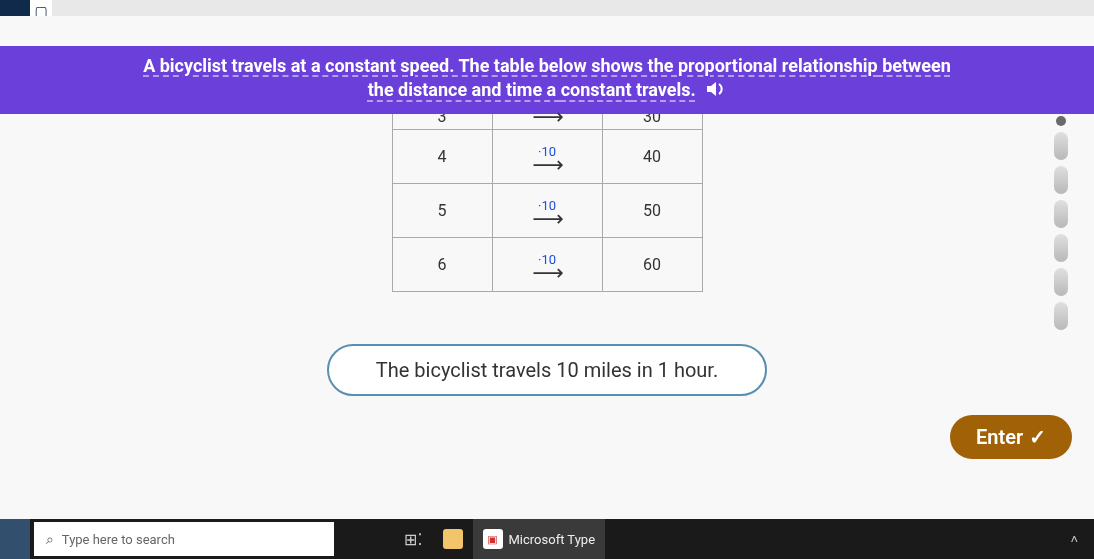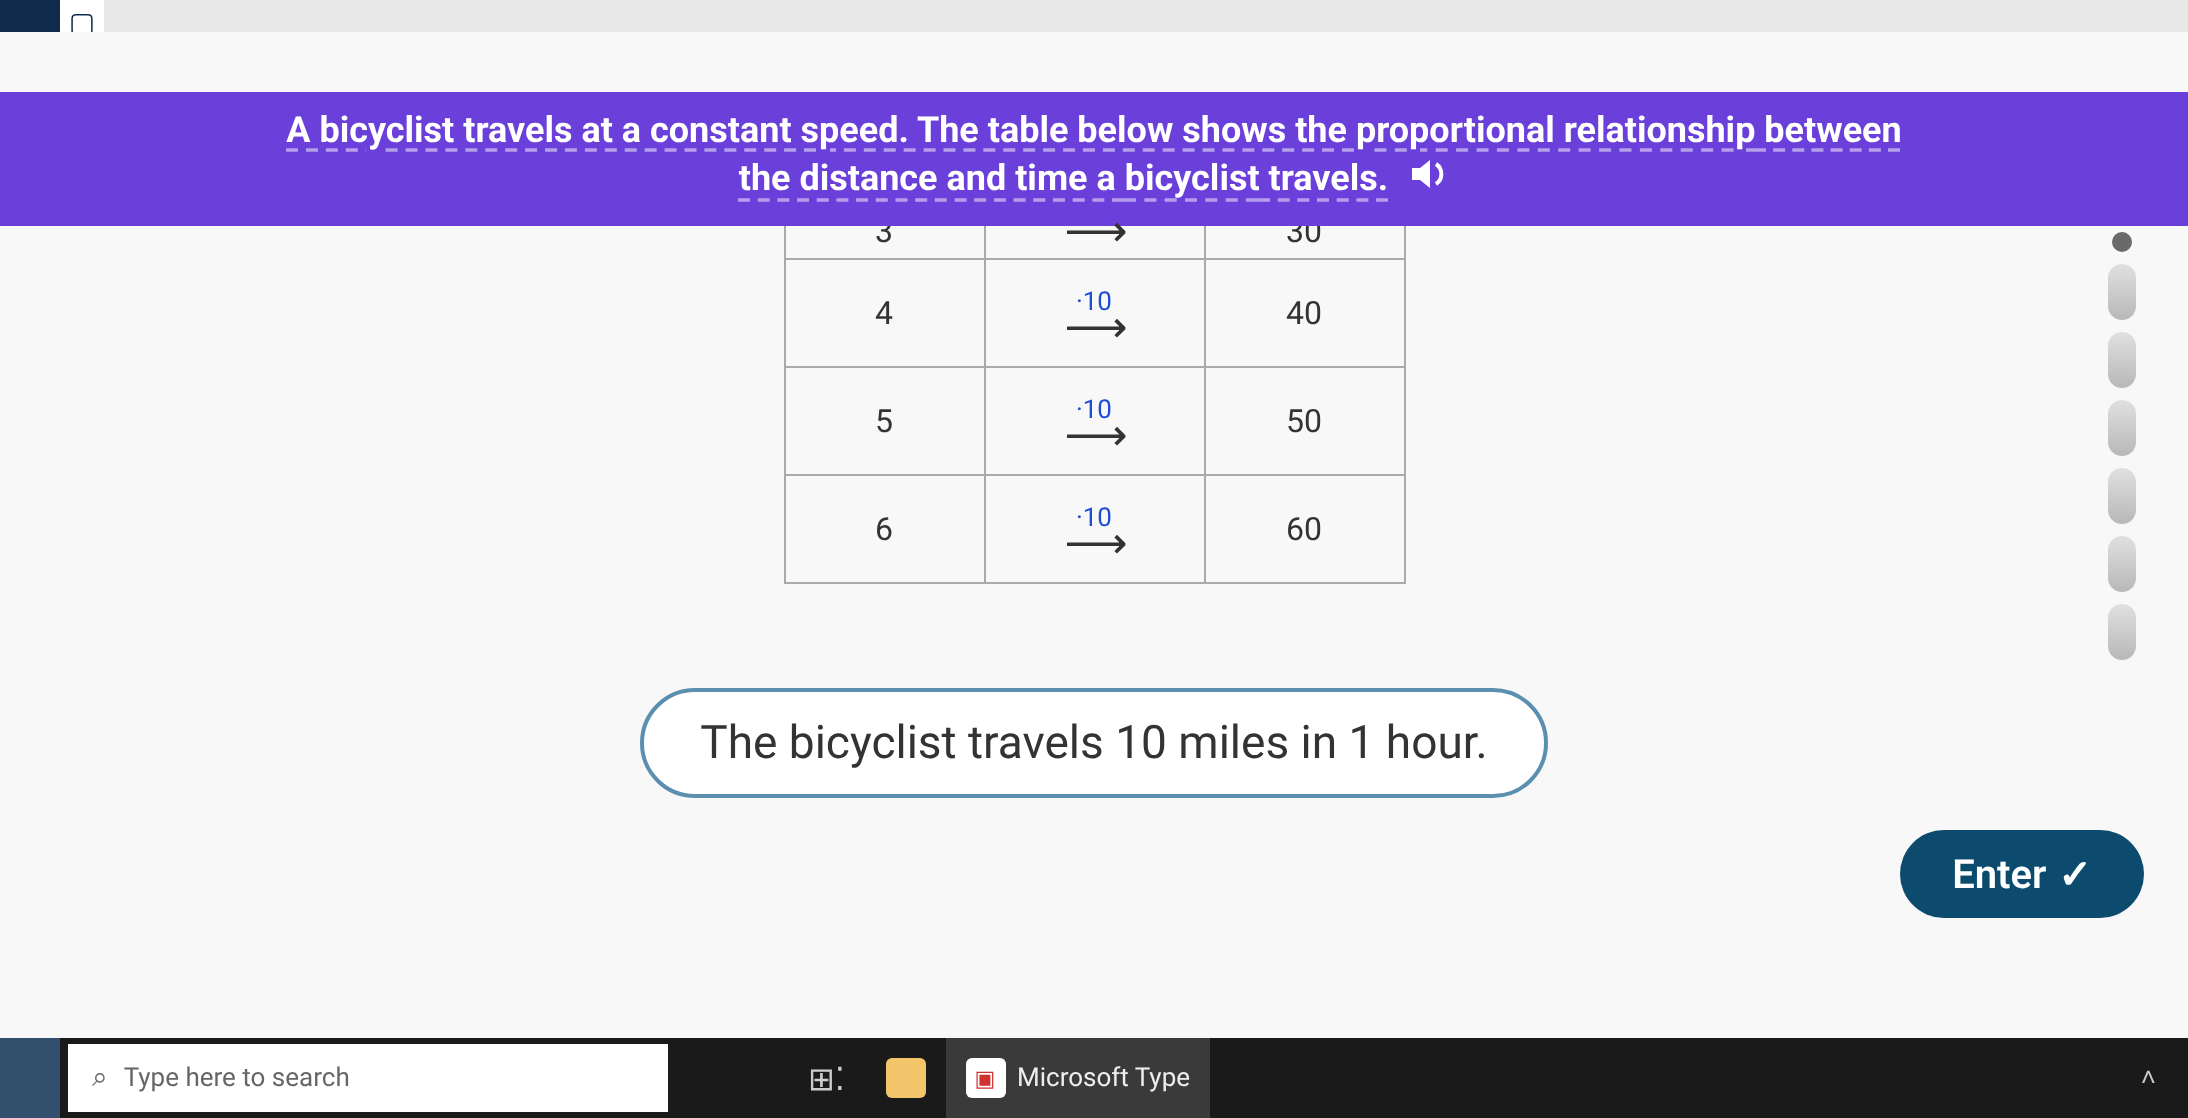--- a/index.html
+++ b/index.html
@@ -84,32 +84,32 @@
     margin-top: 52px;
     display: flex;
     flex-direction: column;
     gap: 18px;
     align-items: center;
   }
   .choice {
     border: 2px solid #5a8fb0;
     border-radius: 999px;
     padding: 12px 28px;
-    font-size: 23px;
+    font-size: 20px;
     color: #333;
     background: #fff;
     cursor: pointer;
     min-width: 440px;
     text-align: center;
   }
   .enter-btn {
     position: absolute;
     right: 22px;
     bottom: 60px;
-    background: #0c4a6e;
+    background: #a16207;
     color: #fff;
     border-radius: 999px;
     padding: 10px 26px;
     font-size: 20px;
     font-weight: 600;
     display: flex;
     align-items: center;
     gap: 6px;
     cursor: pointer;
   }
@@ -168,21 +168,21 @@
 </head>
 <body>
 
 <div class="desktop-edge"></div>
 <div class="window-btn">▢</div>
 
 <div class="app">
 
   <div class="banner">
     <span class="underline">A bicyclist travels at a constant speed. The table below shows the </span><span class="underline">proportional relationship</span><span class="underline"> between</span><br>
-    <span class="underline">the distance and time a </span><span class="underline">bicyclist</span><span class="underline"> travels.</span>
+    <span class="underline">the distance and time a </span><span class="underline">constant</span><span class="underline"> travels.</span>
     <span class="tts-icon">
       <svg width="20" height="16" viewBox="0 0 20 16">
           <path d="M1 5 L5 5 L10 1 L10 15 L5 11 L1 11 Z" fill="#fff"></path>
           <path d="M13 3 A6 6 0 0 1 13 13" stroke="#fff" stroke-width="2" fill="none"></path>
         </svg>
     </span>
   </div>
 
   <div class="content">
     <table class="tbl">

